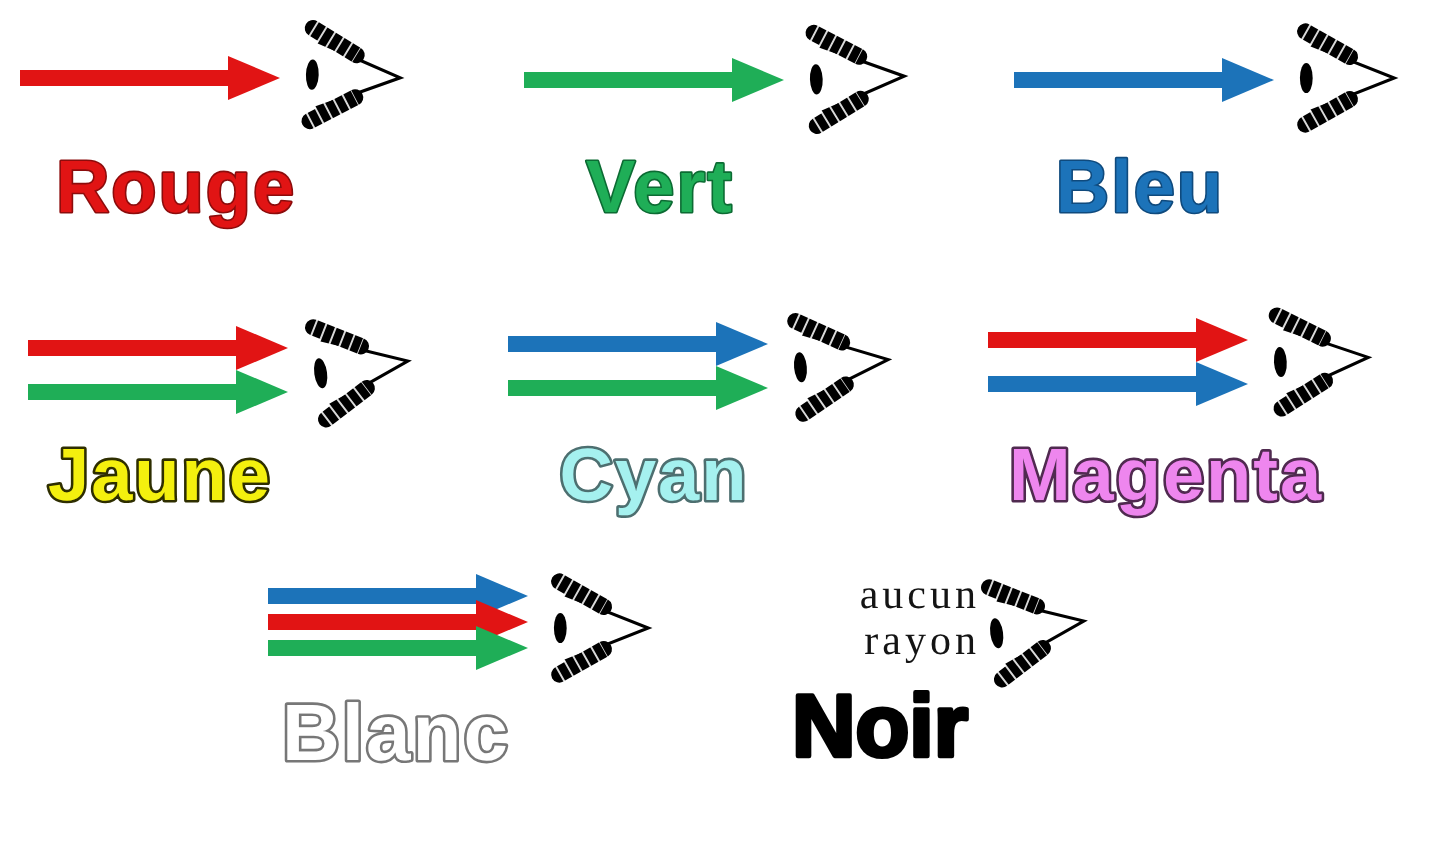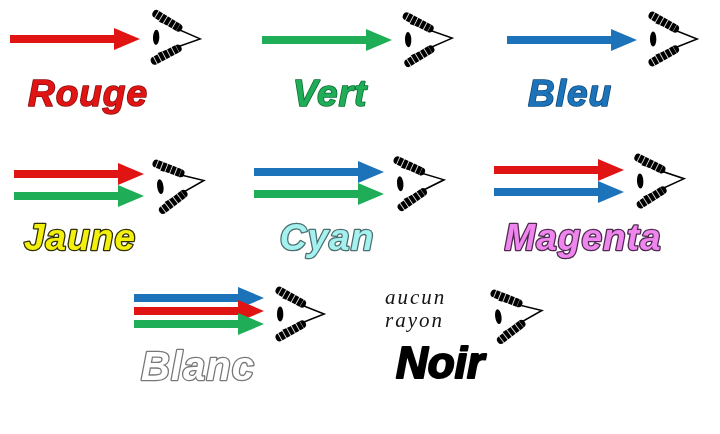--- a/index.html
+++ b/index.html
@@ -3,42 +3,41 @@
 <meta charset="utf-8">
 <style>
   html, body { margin: 0; padding: 0; background: #fff; }
   #canvas {
     position: relative;
     width: 720px;
     height: 390px;
     background: #ffffff;
     overflow: hidden;
     font-family: "Liberation Sans", sans-serif;
-    font-style: italic;
   }
   .cell { position: absolute; left: 0; top: 0; width: 0; height: 0; }
   .rays { position: absolute; overflow: visible; }
   .label-svg { position: absolute; overflow: visible; }
   .label-text {
     font-family: "Liberation Sans", sans-serif;
     font-weight: bold;
     font-size: 37px;
     paint-order: stroke fill;
     stroke-linejoin: round;
     letter-spacing: 1px;
   }
   .label-big   { font-size: 40px; }
   .label-heavy { font-size: 44px; letter-spacing: 0px; }
   .note {
     position: absolute;
     font-family: "Liberation Serif", serif;
     font-size: 21px;
     line-height: 1.08;
     color: #141414;
-    text-align: left;
+    text-align: right;
     white-space: pre-line;
     letter-spacing: 2px;
   }
 </style>
 </head>
 <body>
 
 <div id="canvas">
 
   <svg width="0" height="0" style="position:absolute" aria-hidden="true">

